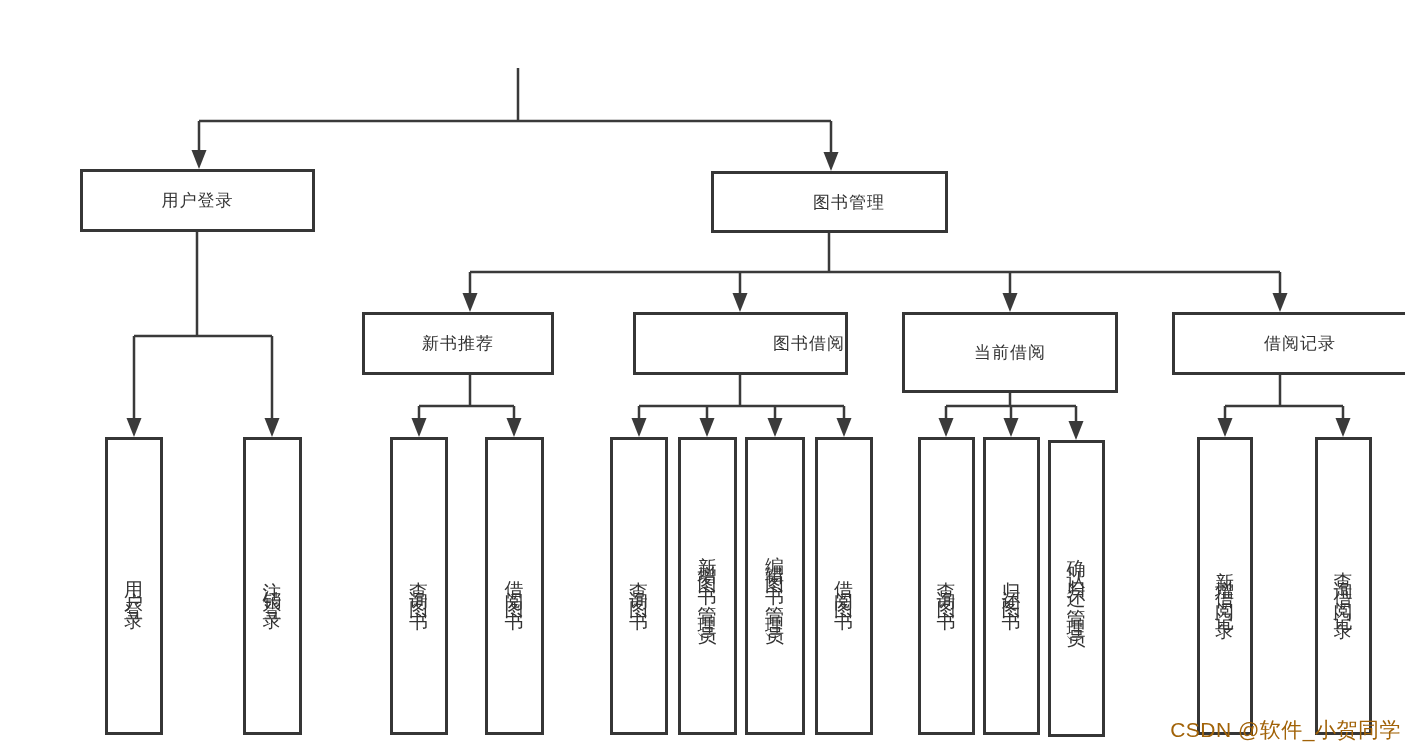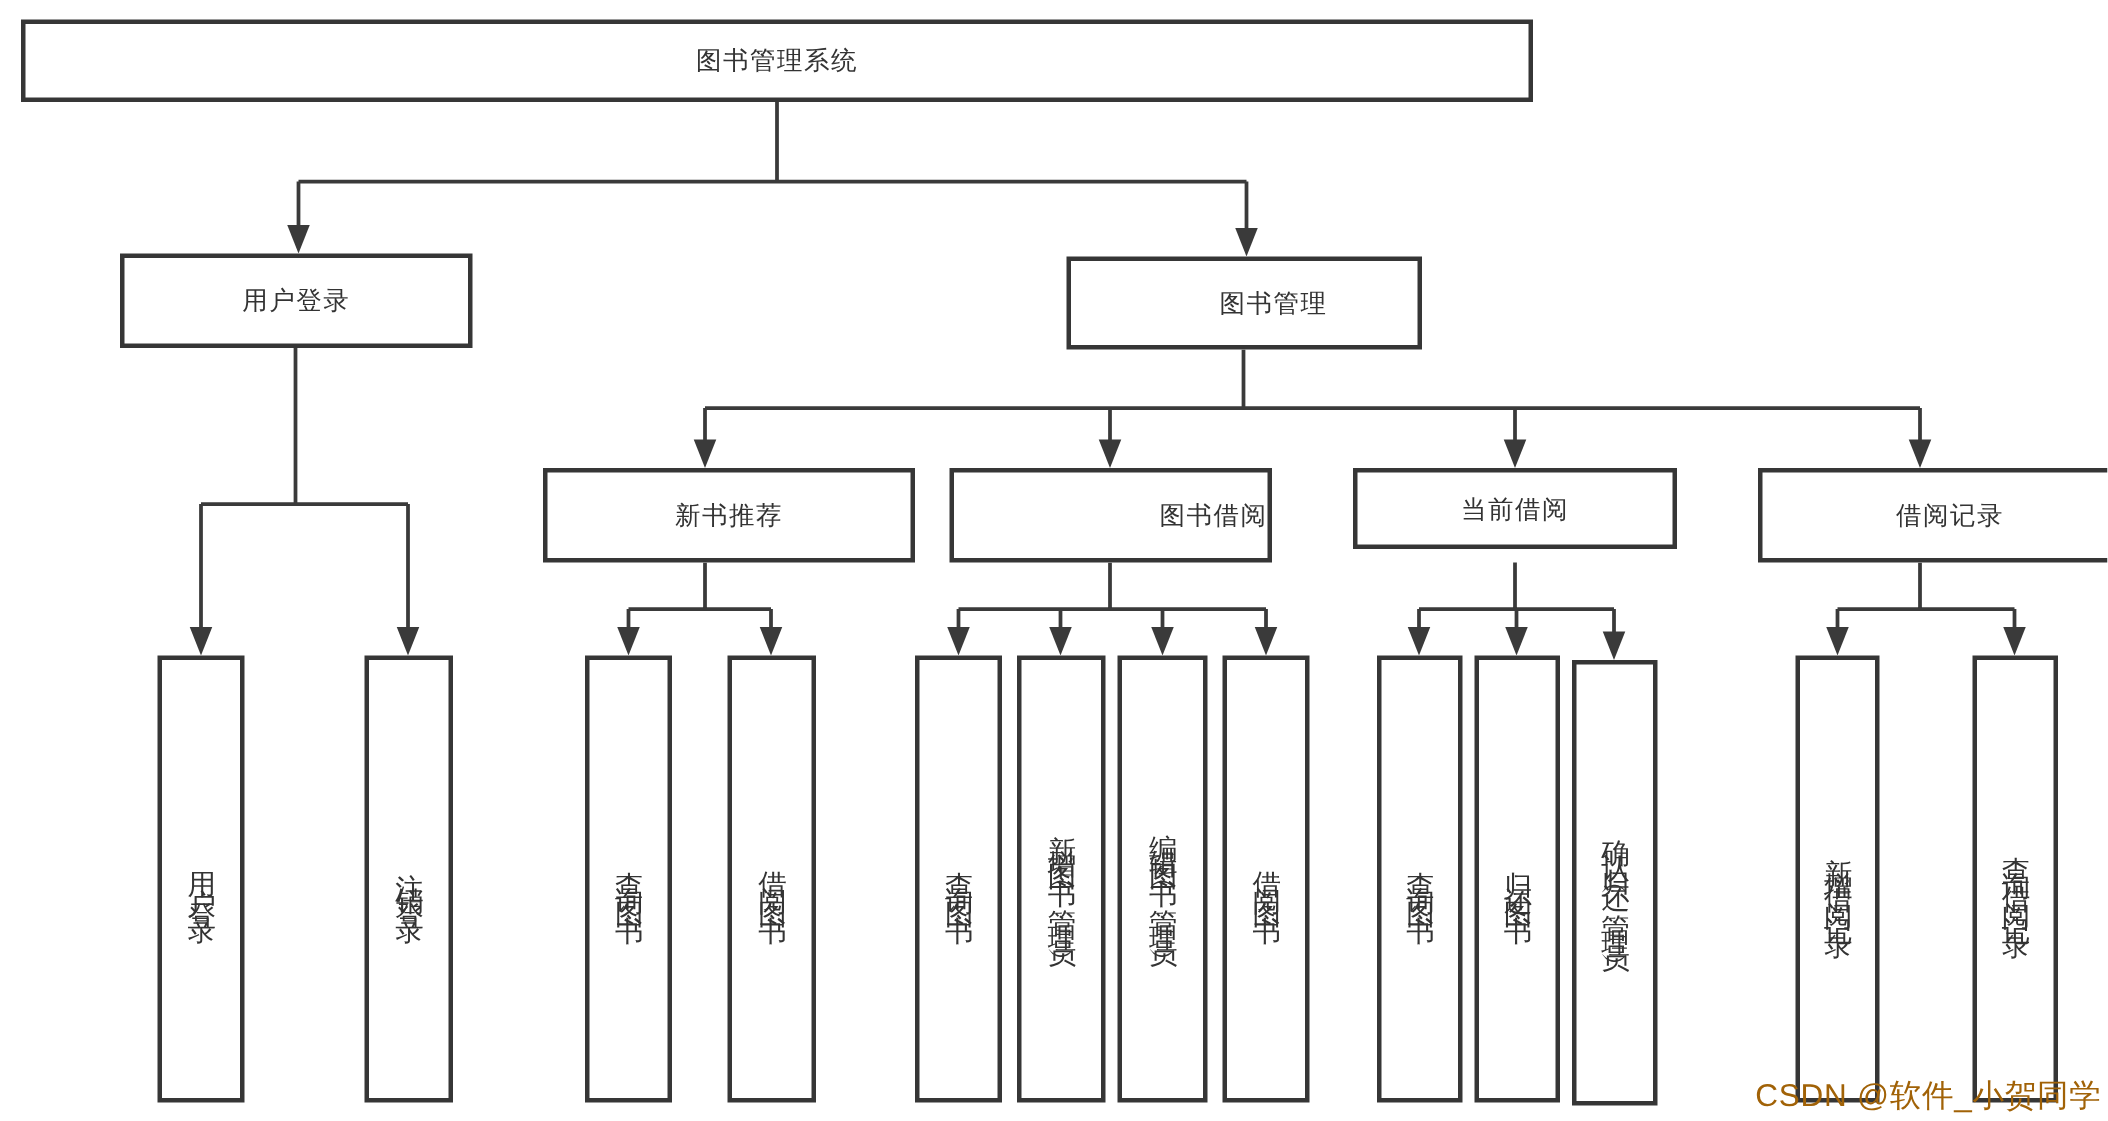--- a/index.html
+++ b/index.html
@@ -116,38 +116,35 @@
       <polygon class="arrowhead" points="1068.5,421 1083.5,421 1076,440"></polygon>
     </g>
 
     <g>
       <path class="wire" d="M1280 375 V406 M1225 406 H1343 M1225 406 V419 M1343 406 V419"></path>
       <polygon class="arrowhead" points="1217.5,418 1232.5,418 1225,437"></polygon>
       <polygon class="arrowhead" points="1335.5,418 1350.5,418 1343,437"></polygon>
     </g>
   </svg>
 
-  <div class="box hbox root-box" style="left:14px; top:13px; width:1008px; height:55px;">
-    <span>图书管理系统</span>
-  </div>
 
   <div class="box hbox" style="left:80px; top:169px; width:235px; height:63px;">
     <span>用户登录</span>
   </div>
   <div class="box hbox" style="left:711px; top:171px; width:237px; height:62px;padding-left:39px;">
     <span>图书管理</span>
   </div>
 
-  <div class="box hbox" style="left:362px; top:312px; width:248px; height:63px;">
+  <div class="box hbox" style="left:362px; top:312px; width:192px; height:63px;">
     <span>新书推荐</span>
   </div>
   <div class="box hbox" style="left:633px; top:312px; width:215px; height:63px;justify-content:flex-end;">
     <span>图书借阅</span>
   </div>
-  <div class="box hbox" style="left:902px; top:312px; width:216px; height:54px;">
+  <div class="box hbox" style="left:902px; top:312px; width:216px; height:81px;">
     <span>当前借阅</span>
   </div>
   <div class="box hbox" style="left:1172px; top:312px; width:256px; height:63px;">
     <span>借阅记录</span>
   </div>
 
   <div class="box vbox" style="left:105px; top:437px; width:58px; height:298px;">
     <span>用户登录</span>
   </div>
   <div class="box vbox" style="left:243px; top:437px; width:59px; height:298px;">

